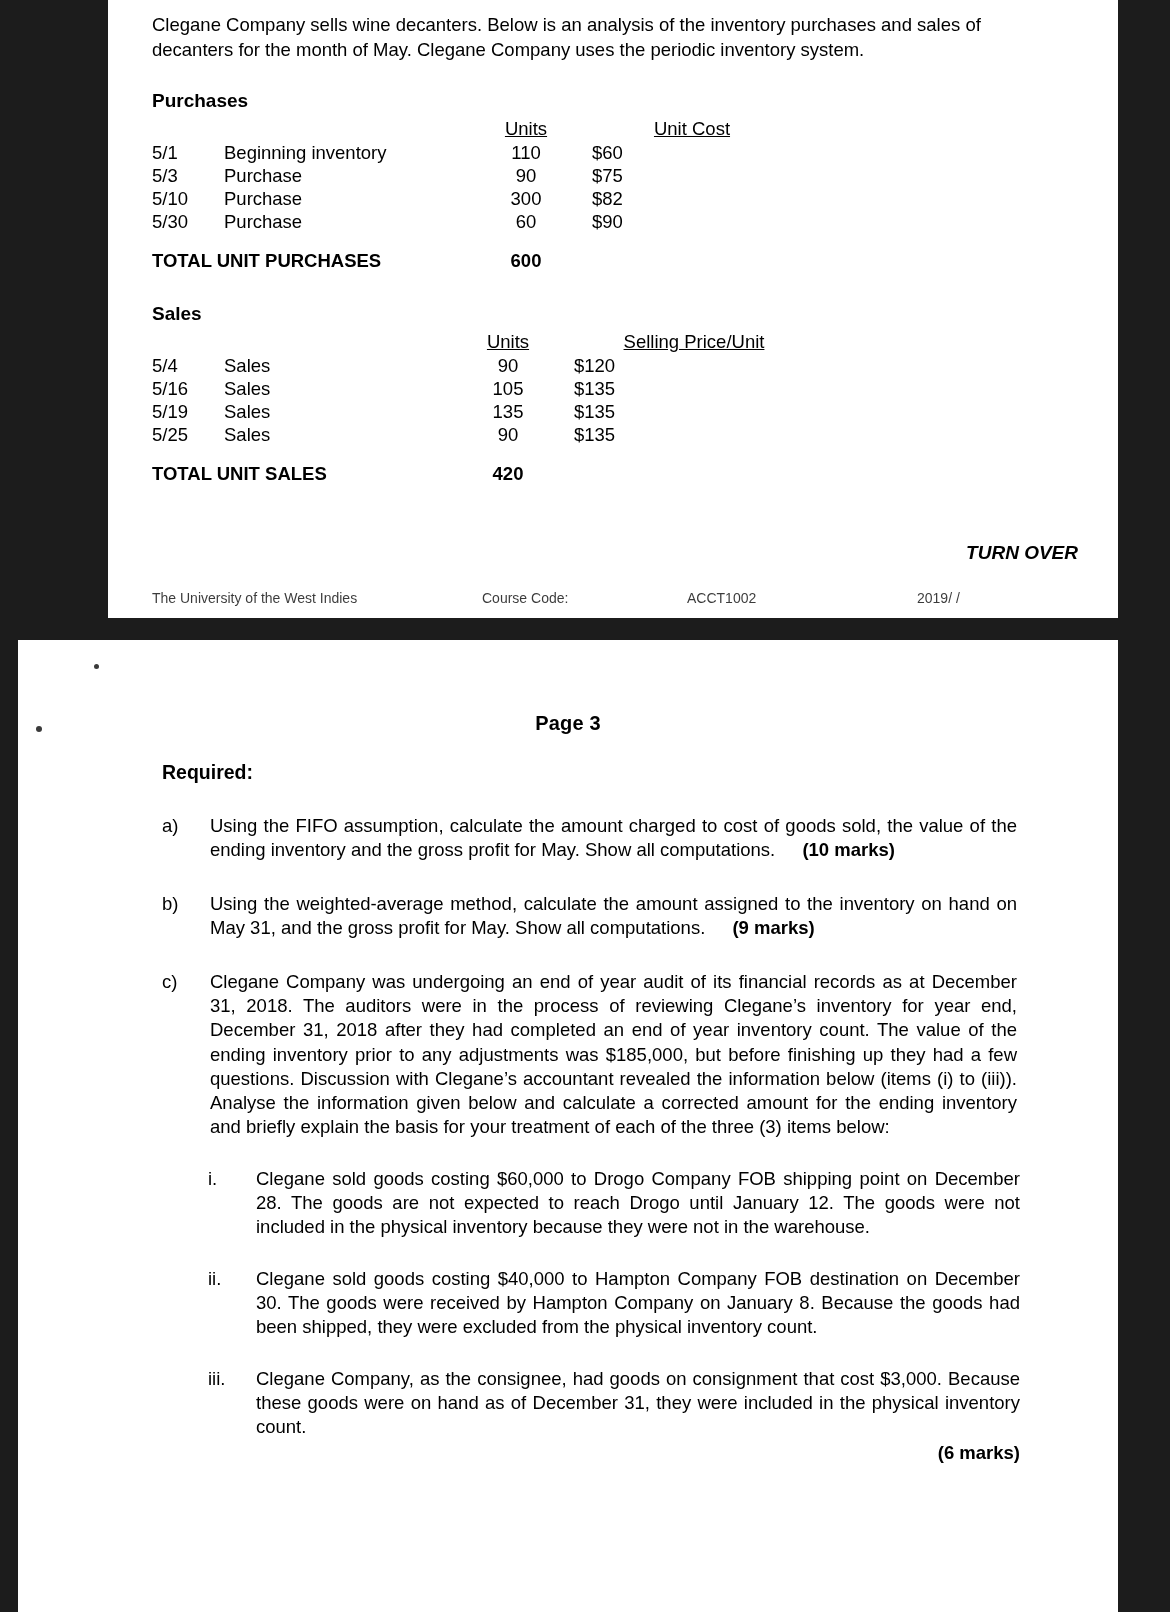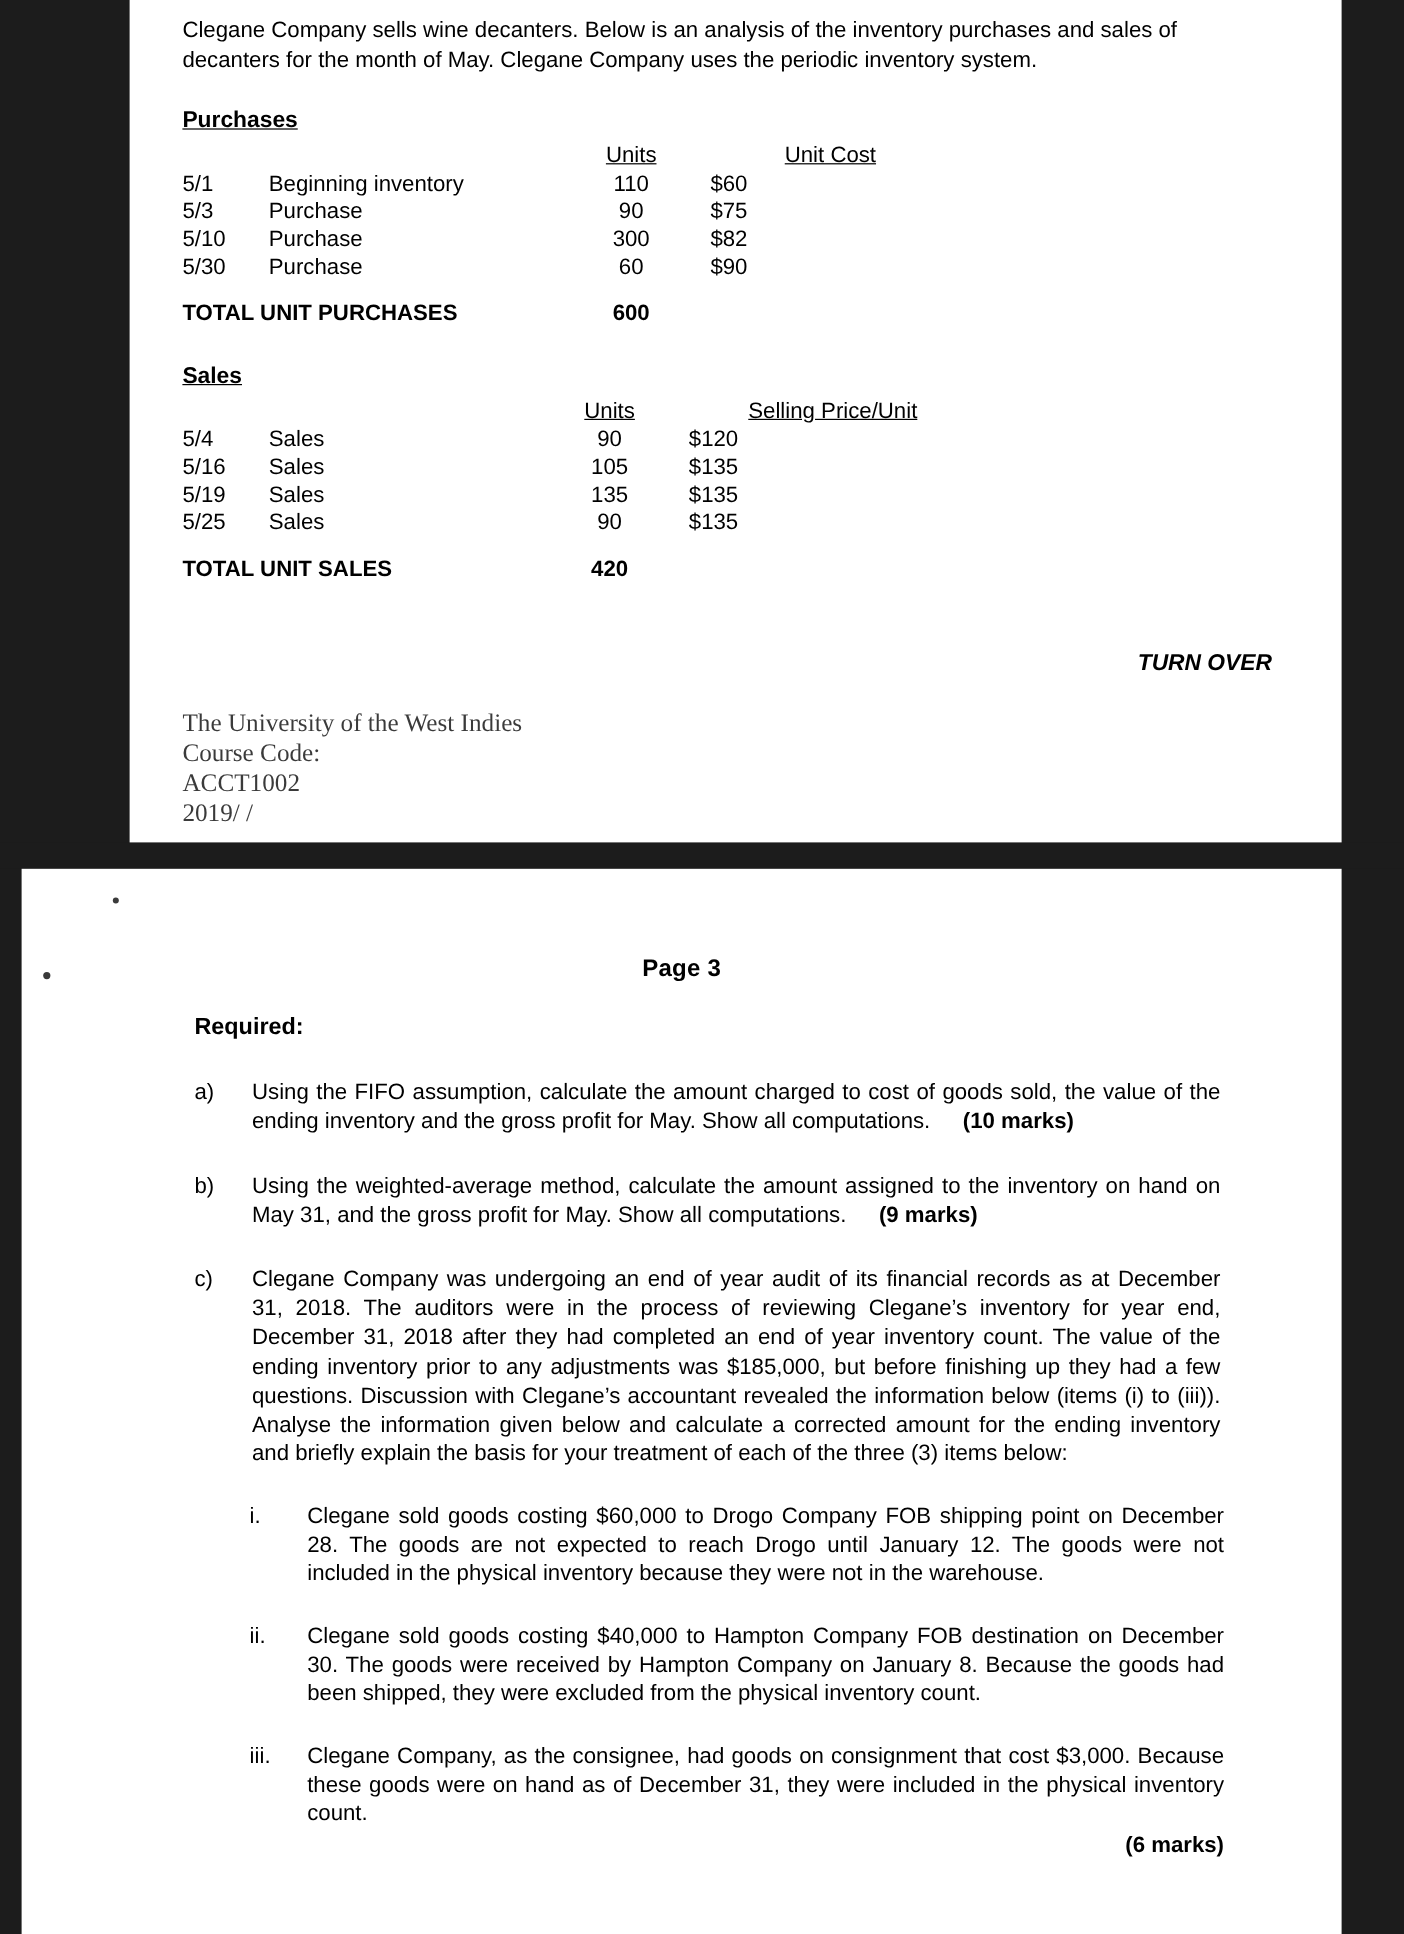--- a/index.html
+++ b/index.html
@@ -30,21 +30,20 @@
   }
   .intro {
     font-size: 18.5px;
     line-height: 1.33;
     margin: 4px 0 0 18px;
     width: 865px;
   }
   .sec-head {
     font-weight: bold;
     font-size: 19px;
-    text-decoration: underline;
     margin-left: 18px;
   }
   .tbl {
     margin-left: 18px;
     border-collapse: collapse;
     font-size: 18.5px;
   }
   .tbl td, .tbl th {
     padding: 0 0 1px 0;
     text-align: left;
@@ -64,32 +63,31 @@
   .total-row td {
     font-weight: bold;
     padding-top: 16px;
   }
   .turnover {
     text-align: right;
     font-weight: bold;
     font-style: italic;
     font-size: 19px;
     margin-top: 56px;
-    margin-right: 32px;
+    margin-right: 14px;
   }
   .footer-line {
     display: flex;
-    font-family: Liberation Serif, serif;
-    font-size: 21px;
+    font-family: Liberation Sans, sans-serif;
+    font-size: 14px;
     color: #1a1a1a;
     margin-top: 26px;
     margin-left: 18px;
     margin-right: 10px;
     opacity: .86;
-    flex-direction: column;
   }
   .footer-line .f1 { width: 330px; }
   .footer-line .f2 { width: 205px; }
   .footer-line .f3 { width: 230px; }
   .footer-line .f4 { width: 150px; }
   .gap { height: 22px; background: #1c1c1c; }
   
   .sheet-bot {
     margin-left: 18px;
     width: 1100px;

